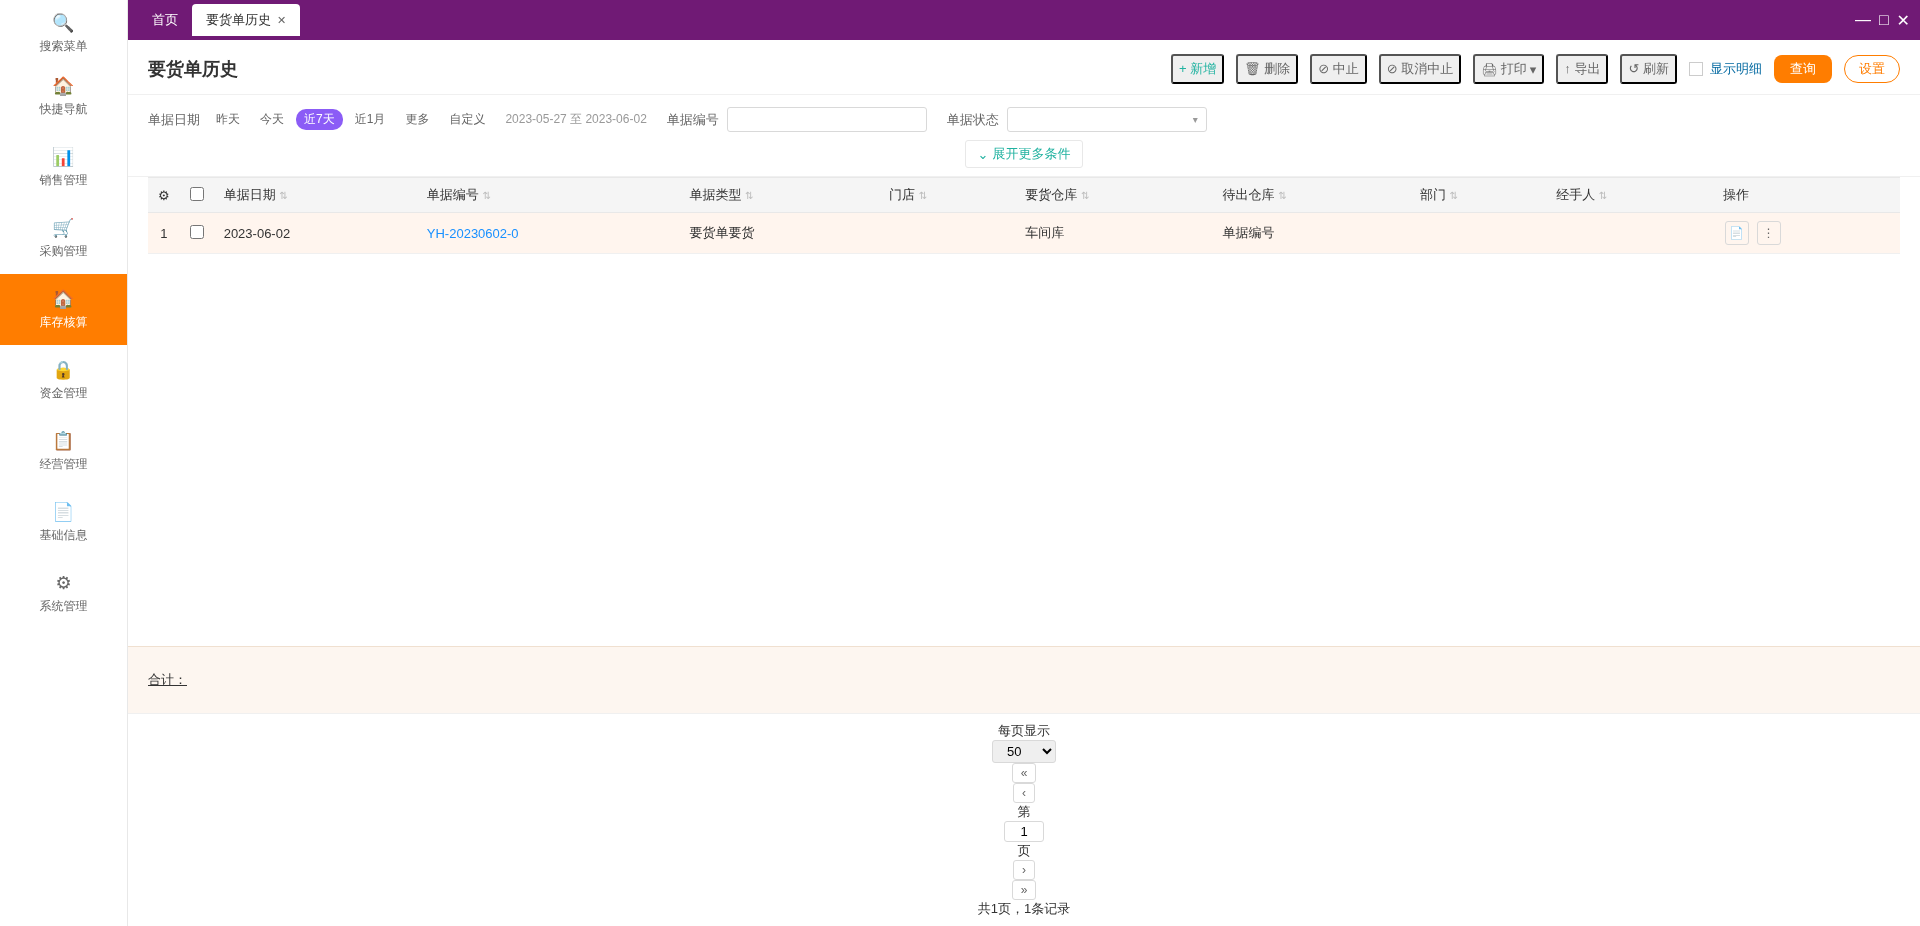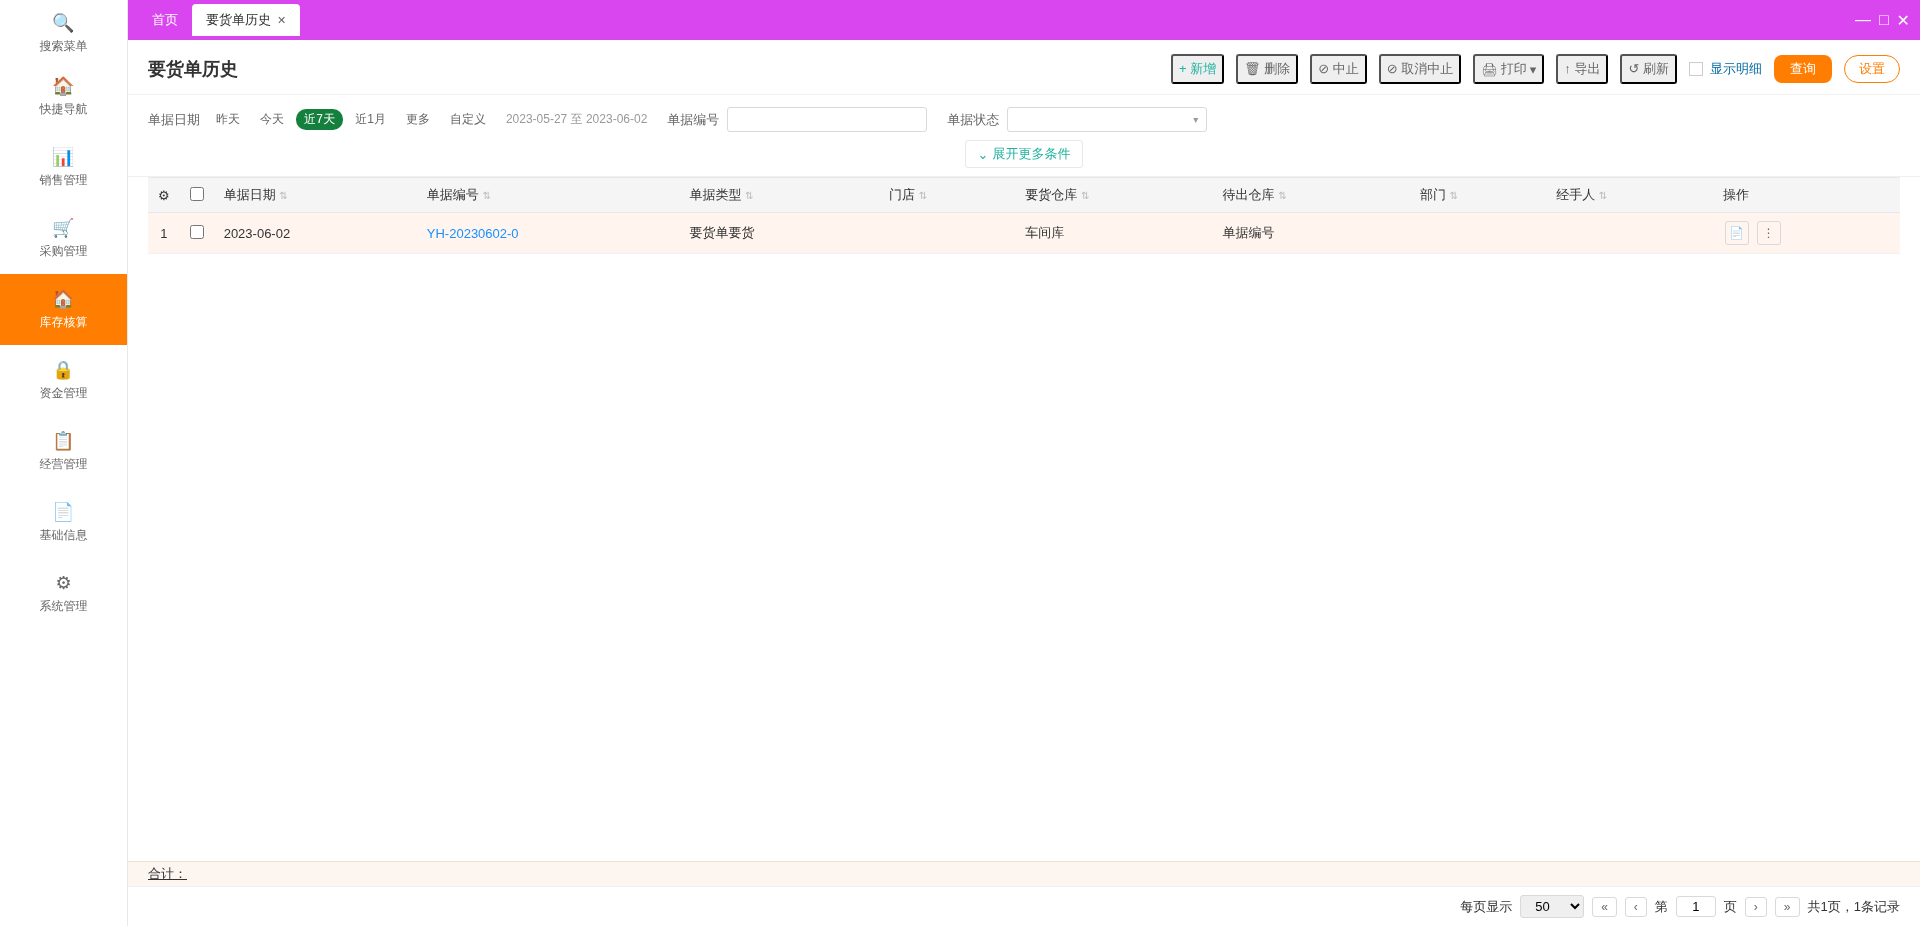--- a/index.html
+++ b/index.html
@@ -34,21 +34,21 @@
     .main-area {
       flex: 1;
       display: flex;
       flex-direction: column;
       height: 926px;
       overflow: hidden;
     }
 
     
     .tab-bar {
-      background: #d946ef;
+      background: #701a75;
       display: flex;
       align-items: center;
       height: 40px;
       padding: 0 10px;
       flex-shrink: 0;
     }
     .tab-item {
       display: flex;
       align-items: center;
       padding: 0 14px;
@@ -150,23 +150,22 @@
     .date-btn {
       padding: 2px 8px;
       border-radius: 10px;
       cursor: pointer;
       font-size: 12px;
       color: #666;
       background: transparent;
       border: none;
     }
     .date-btn.active {
-      background: #15803d;
+      background: #8b5cf6;
       color: #fff;
-      font-family: Liberation Mono, monospace;
     }
     .date-range { font-size: 12px; color: #999; margin-left: 4px; }
     .filter-input {
       border: 1px solid #d9d9d9;
       border-radius: 3px;
       padding: 4px 8px;
       font-size: 13px;
       width: 200px;
       outline: none;
     }
@@ -245,39 +244,39 @@
       border-radius: 3px; 
       cursor: pointer; 
       font-size: 12px; 
       color: #666; 
       margin: 0 2px;
     }
 
     
     .table-footer {
       background: #fdf6f0;
-      padding: 3px 20px;
+      padding: 24px 20px;
       border-top: 1px solid #f0e0d0;
       font-size: 13px;
       color: #333;
       flex-shrink: 0;
       text-decoration: underline;
     }
 
     
     .pagination-area {
       display: flex;
       align-items: center;
       justify-content: flex-end;
       padding: 8px 20px;
       border-top: 1px solid #f0f0f0;
-      gap: 8px;
       font-size: 13px;
       color: #333;
       flex-shrink: 0;
+      flex-direction: column;
     }
     .page-size-select {
       border: 1px solid #d9d9d9;
       border-radius: 3px;
       padding: 2px 10px;
       font-size: 13px;
       outline: none;
     }
     .page-nav-btn {
       padding: 2px 8px;

